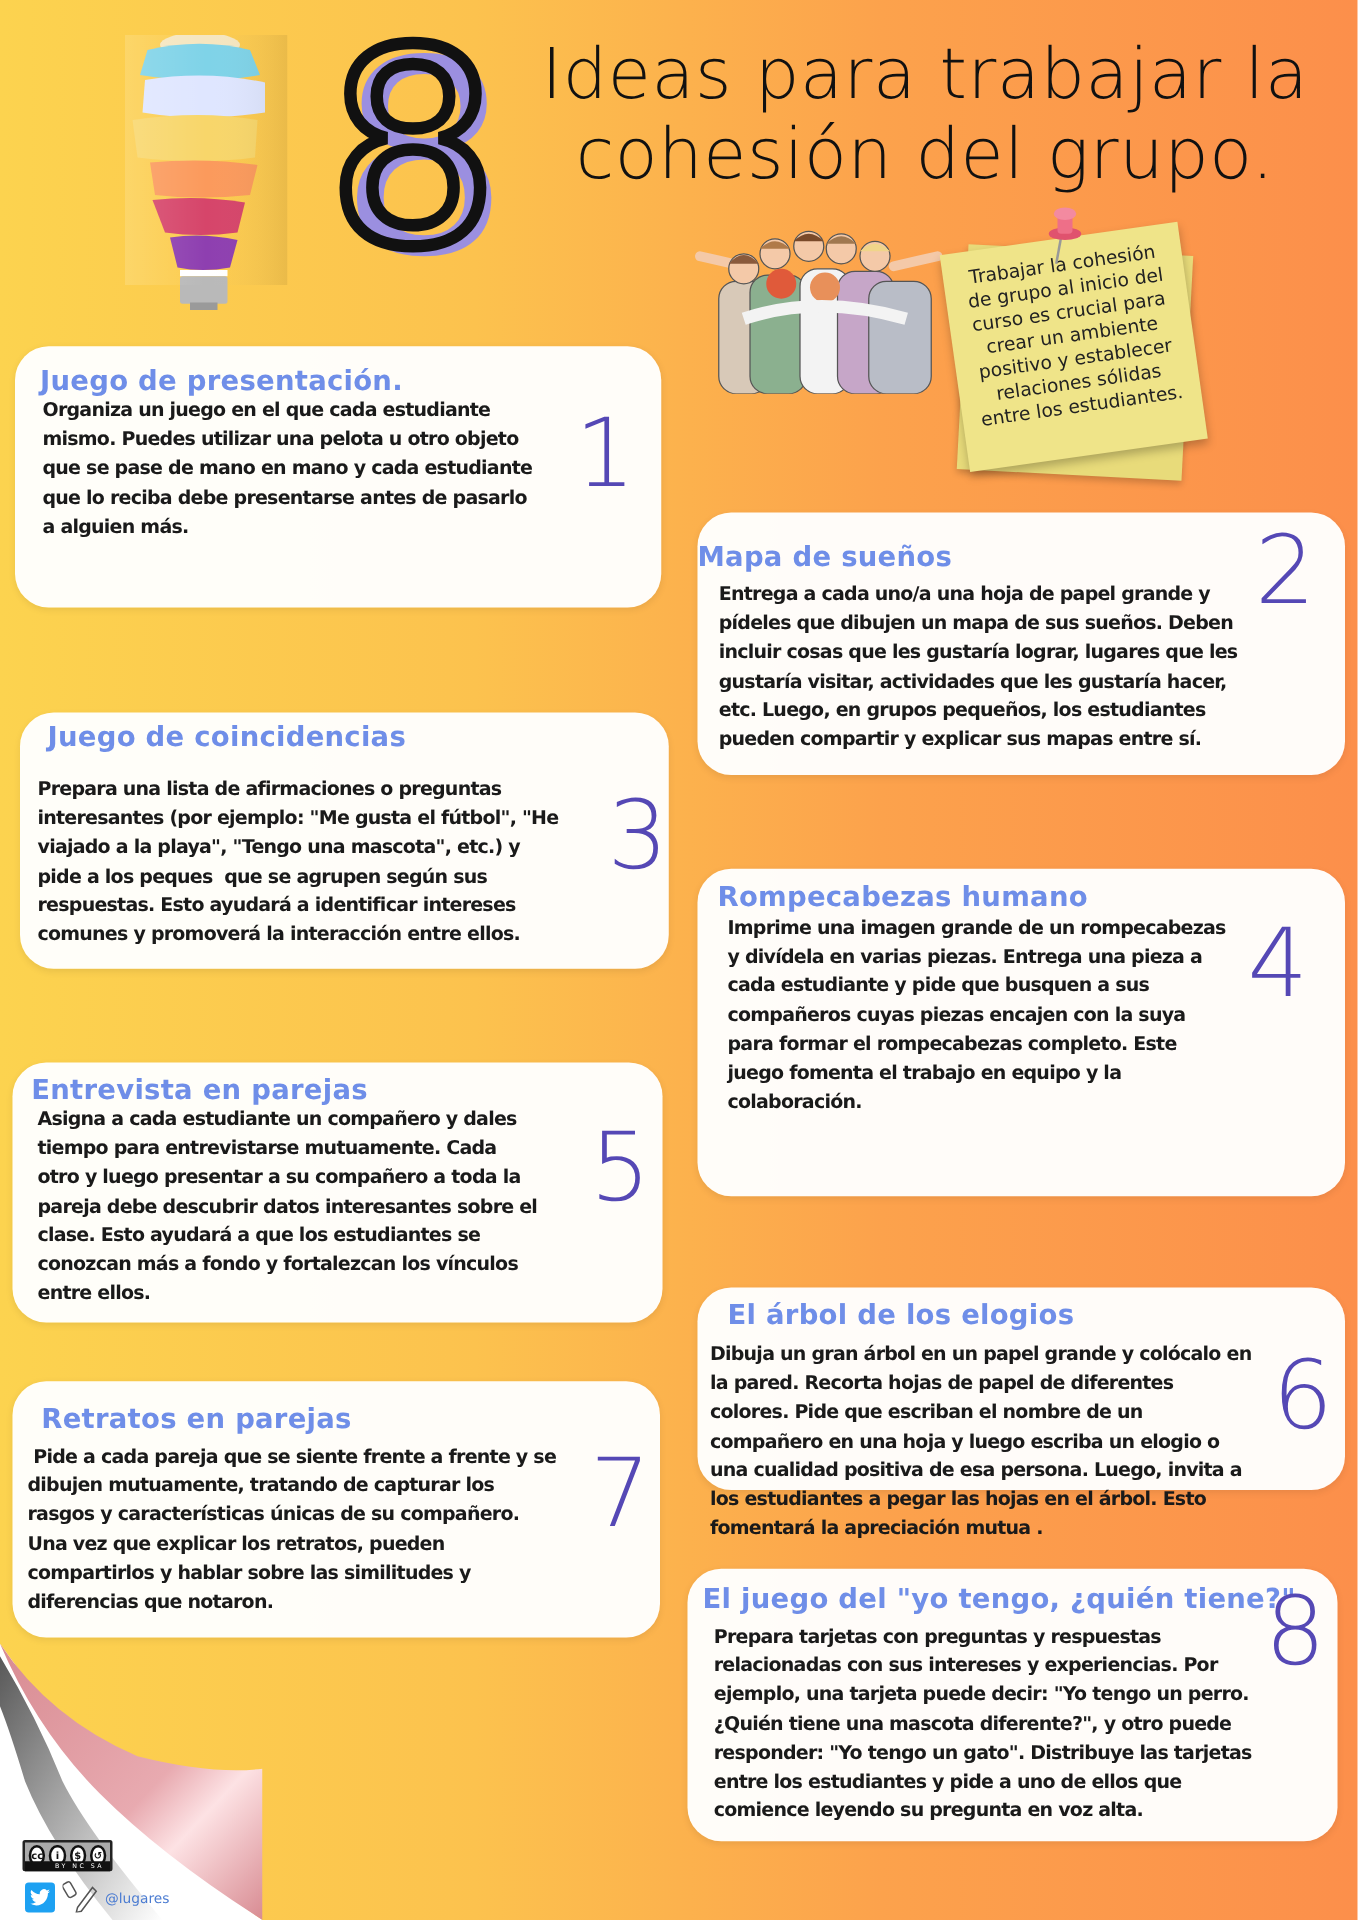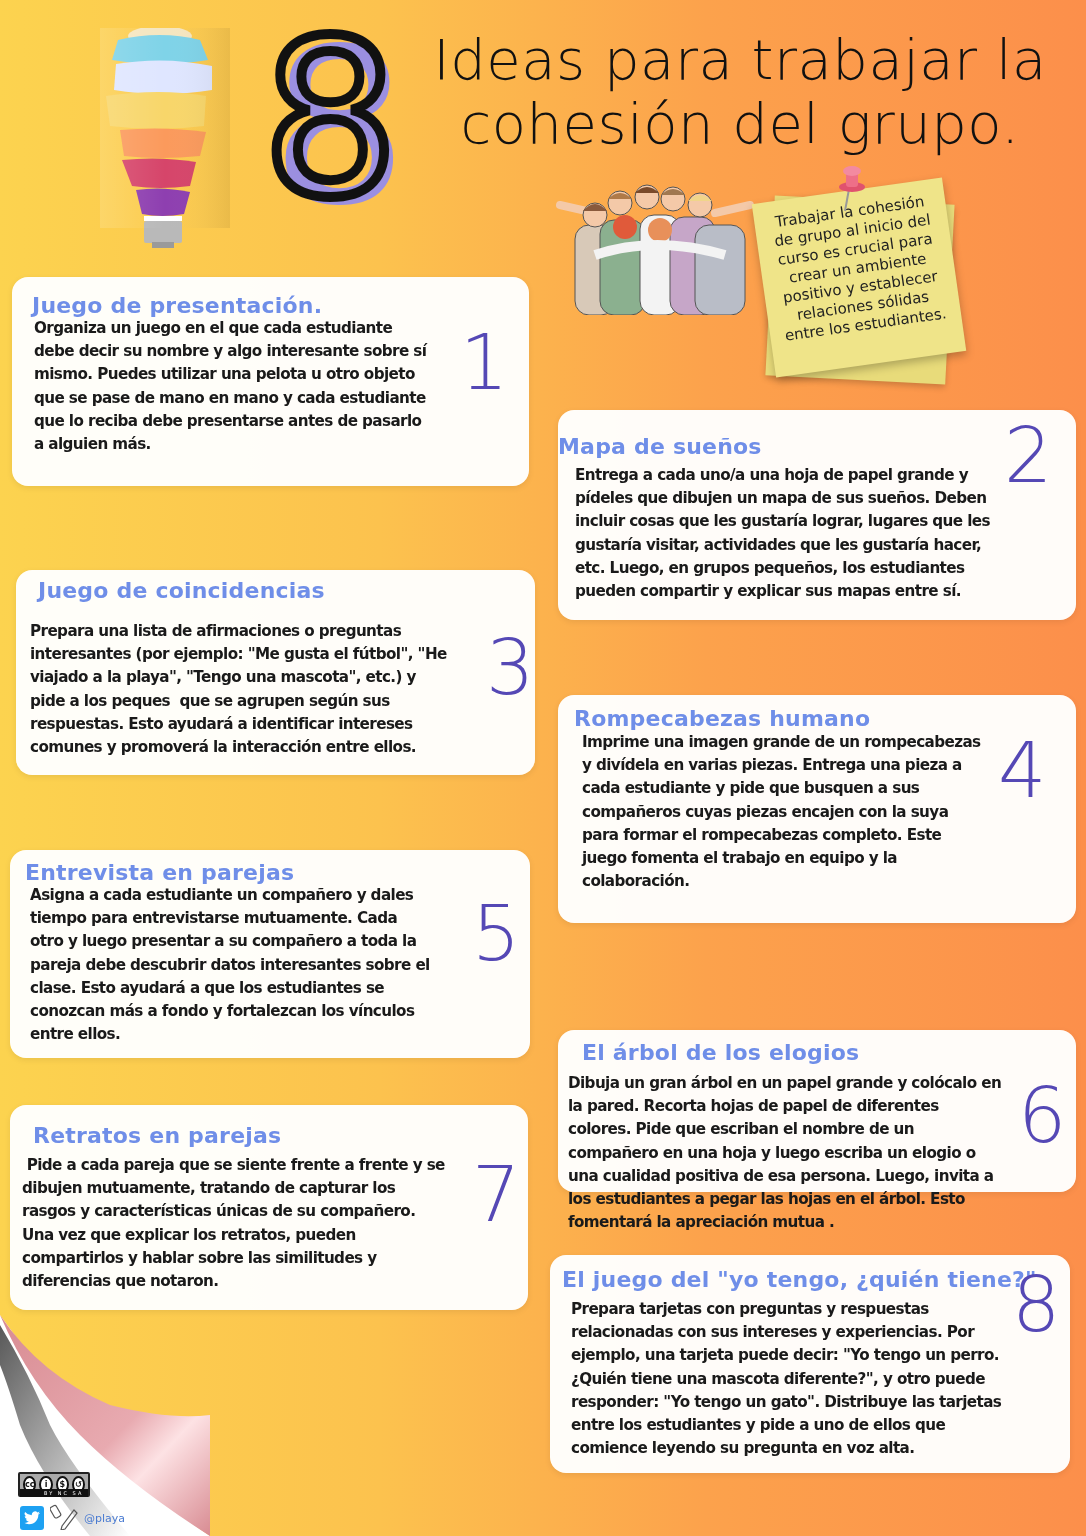--- a/index.html
+++ b/index.html
@@ -31,21 +31,21 @@
     position: absolute; left: 763px; top: 190px; width: 192px; height: 175px;
     background: #efe489; transform: rotate(-8deg);
     box-shadow: 0 4px 8px rgba(0,0,0,.25);
     padding: 12px 8px; text-align: center;
     font-family: "DejaVu Sans", sans-serif; font-size: 15px; line-height: 19px; color: #222;
   }
   .pin { position: absolute; left: 835px; top: 165px; width: 34px; height: 48px; }
 
   .card {
     position: absolute; background: rgba(255,255,255,0.97);
-    border-radius: 16px; box-shadow: 0 2px 6px rgba(0,0,0,0.08);
+    border-radius: 27px; box-shadow: 0 2px 6px rgba(0,0,0,0.08);
   }
   .card h2 {
     position: absolute; font-family: "DejaVu Sans", sans-serif; font-weight: bold;
     font-size: 22px; color: #6f8ee8; white-space: nowrap; letter-spacing: 0.2px;
   }
   .card p {
     position: absolute; font-family: "DejaVu Sans", sans-serif; font-weight: bold;
     font-size: 15.2px; line-height: 23.2px; color: #1a1a1a; letter-spacing: -0.6px;
   }
   .num {
@@ -139,21 +139,20 @@
   <line x1="14" y1="24" x2="10" y2="46" stroke="#999" stroke-width="2"></line>
   <ellipse cx="17" cy="22" rx="13" ry="5" fill="#e0526e"></ellipse>
   <rect x="11" y="6" width="12" height="16" rx="3" fill="#ee6f88"></rect>
   <ellipse cx="17" cy="6" rx="9" ry="5" fill="#f38aa0"></ellipse>
 </svg>
 
 <div class="card" style="left:12px;top:277px;width:517px;height:209px;">
   <h2 style="left:20px;top:16px;">Juego de presentación.</h2>
   <p style="left:22px;top:40px;width:430px;">
     <span style="display:block">Organiza un juego en el que cada estudiante</span>
-    <span style="display:block">debe decir su nombre y algo interesante sobre sí</span>
     <span style="display:block">mismo. Puedes utilizar una pelota u otro objeto</span>
     <span style="display:block">que se pase de mano en mano y cada estudiante</span>
     <span style="display:block">que lo reciba debe presentarse antes de pasarlo</span>
     <span style="display:block">a alguien más.</span>
   </p>
   <div class="num" style="left:448px;top:48px;">1</div>
 </div>
 
 <div class="card" style="left:558px;top:410px;width:518px;height:210px;">
   <h2 style="left:0;top:24px;">Mapa de sueños</h2>
@@ -174,21 +173,21 @@
     <span style="display:block">Prepara una lista de afirmaciones o preguntas</span>
     <span style="display:block">interesantes (por ejemplo: "Me gusta el fútbol", "He</span>
     <span style="display:block">viajado a la playa", "Tengo una mascota", etc.) y</span>
     <span style="display:block;white-space:pre">pide a los peques  que se agrupen según sus</span>
     <span style="display:block">respuestas. Esto ayudará a identificar intereses</span>
     <span style="display:block">comunes y promoverá la interacción entre ellos.</span>
   </p>
   <div class="num" style="left:470px;top:60px;">3</div>
 </div>
 
-<div class="card" style="left:558px;top:695px;width:518px;height:228px;">
+<div class="card" style="left:558px;top:695px;width:518px;height:262px;">
   <h2 style="left:16px;top:11px;">Rompecabezas humano</h2>
   <p style="left:24px;top:36px;width:440px;">
     <span style="display:block">Imprime una imagen grande de un rompecabezas</span>
     <span style="display:block">y divídela en varias piezas. Entrega una pieza a</span>
     <span style="display:block">cada estudiante y pide que busquen a sus</span>
     <span style="display:block">compañeros cuyas piezas encajen con la suya</span>
     <span style="display:block">para formar el rompecabezas completo. Este</span>
     <span style="display:block">juego fomenta el trabajo en equipo y la</span>
     <span style="display:block">colaboración.</span>
   </p>
@@ -278,13 +277,13 @@
 </div>
 <div class="tw">
   <svg width="16" height="14" viewBox="0 0 24 20">
       <path d="M24 2.4a9.8 9.8 0 0 1-2.8.8A4.9 4.9 0 0 0 23.3.4a9.9 9.9 0 0 1-3.1 1.2A4.9 4.9 0 0 0 11.8 6 14 14 0 0 1 1.7.9a4.9 4.9 0 0 0 1.5 6.6A4.9 4.9 0 0 1 1 6.9a4.9 4.9 0 0 0 3.9 4.9 4.9 4.9 0 0 1-2.2.1 4.9 4.9 0 0 0 4.6 3.4A9.9 9.9 0 0 1 0 17.3 14 14 0 0 0 7.5 19.5c9.1 0 14-7.5 14-14v-.6A10 10 0 0 0 24 2.4z" fill="#fff"></path>
     </svg>
 </div>
 <svg class="pencils" viewBox="0 0 28 26">
   <rect x="2" y="2" width="7" height="12" rx="2" fill="none" stroke="#555" stroke-width="1.2" transform="rotate(-30 5 8)"></rect>
   <path d="M12 22 L24 6 L27 9 L15 25 L11 26 Z" fill="none" stroke="#555" stroke-width="1.2"></path>
 </svg>
-<div class="handle">@playa</div>
+<div class="handle">@lugares</div>
 
 </body></html>

